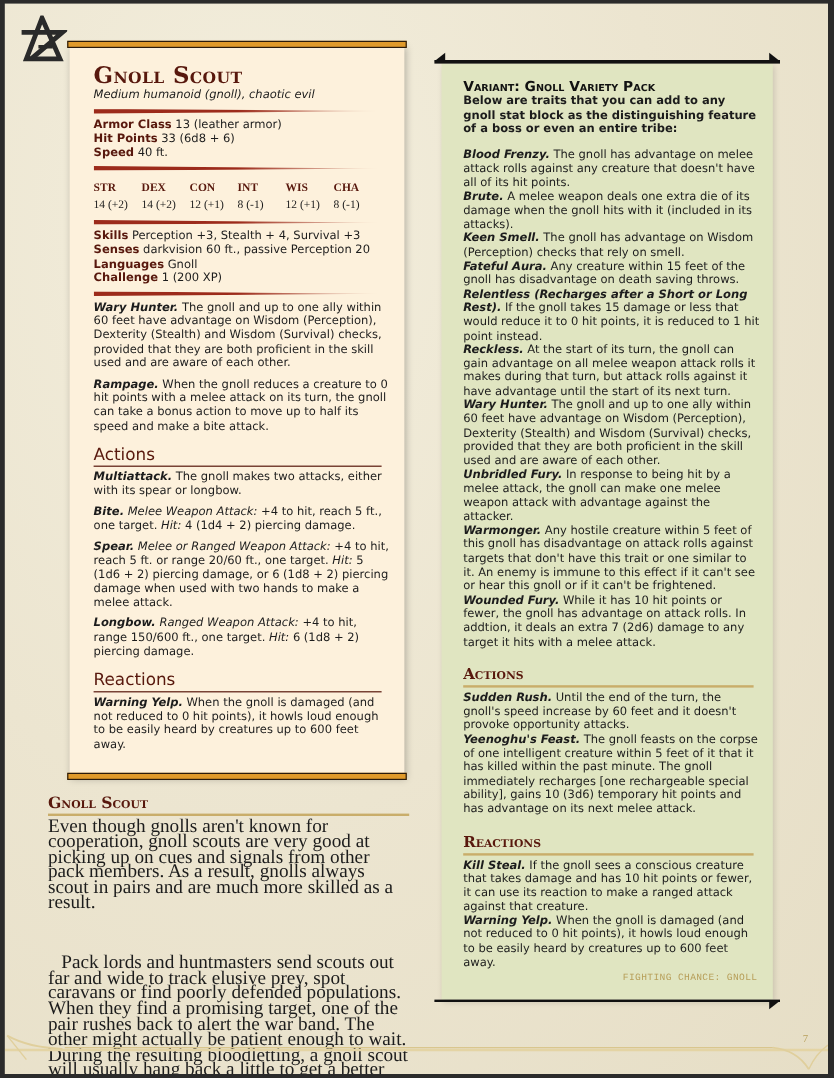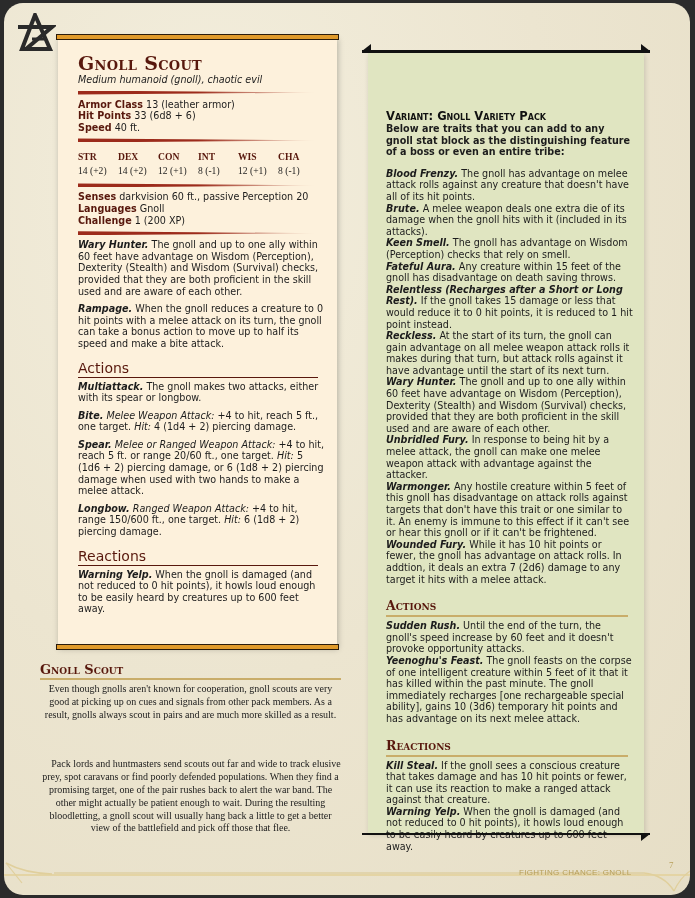--- a/index.html
+++ b/index.html
@@ -6,21 +6,20 @@
     html, body { width: 695px; height: 898px; overflow: hidden; }
     body {
       background: #2b2b2b;
       font-family: "DejaVu Sans", sans-serif;
       position: relative;
     }
     .page {
       position: absolute; left: 4px; top: 3px; width: 686px; height: 892px;
       background: radial-gradient(ellipse at 30% 20%, #f3eedd 0%, #ece5d0 50%, #e6dec6 100%);
       overflow: hidden;
-      border-radius: 19px;
     }
     .logo { position: absolute; left: 10px; top: 10px; width: 42px; height: 42px; }
 
     
     .statblock {
       position: absolute; left: 54px; top: 34px; width: 279px; height: 610px;
       background: #fdf1dc;
       box-shadow: 1px 2px 6px rgba(0,0,0,0.25);
     }
     .bar-top, .bar-bottom {
@@ -55,52 +54,51 @@
     .trait-tight { margin-top: 3px; }
 
     
     .lore { position: absolute; left: 54px; top: 659px; width: 283px; }
     .lore-title {
       font-family: "DejaVu Serif", serif; font-weight: bold; font-variant: small-caps;
       color: #58180d; font-size: 13px; line-height: 15px;
       border-bottom: 2px solid #c9ad6a; padding-bottom: 1px;
     }
     .lore p {
-      font-family: "Liberation Serif", serif; font-size: 10px; line-height: 12.8px; color: #1c1c1c;
+      font-family: "Liberation Serif", serif; font-size: 16px; line-height: 12.8px; color: #1c1c1c;
       margin-left: -18px;
-      text-align: center;
     }
     .lore p.indent { text-indent: 11px; margin-top: 37px; }
 
     
     .variant {
       position: absolute; left: 364px; top: 50px; width: 276px; height: 780px;
       background: #e0e5c1;
       box-shadow: 1px 2px 5px rgba(0,0,0,0.15);
     }
     .v-edge-top, .v-edge-bot {
       position: absolute; left: -6px; right: -6px; height: 2.5px; background: #111;
     }
     .v-edge-top { top: -3px; }
     .v-edge-bot { bottom: -2px; }
     .v-corner { position: absolute; width: 0; height: 0; }
     .v-corner.tl { left: -6px; top: -9px; border-bottom: 7px solid #111; border-left: 9px solid transparent; }
     .v-corner.tr { right: -6px; top: -9px; border-bottom: 7px solid #111; border-right: 9px solid transparent; }
     .v-corner.br { right: -6px; bottom: -8px; border-top: 7px solid #111; border-right: 9px solid transparent; }
     .v-inner { padding: 12px 10px 0 18px; font-size: 9.6px; line-height: 11.6px; color: #1c1c1c; }
-    .v-title { font-weight: bold; font-variant: small-caps; font-size: 11.5px; line-height: 14px; color: #111; margin-top: 44px; }
+    .v-title { font-weight: bold; font-variant: small-caps; font-size: 11.5px; line-height: 14px; color: #111; }
     .v-intro { margin-bottom: 10px; font-weight: bold; }
     .v-trait .tname { font-weight: bold; font-style: italic; }
     .v-section {
       font-family: "DejaVu Serif", serif; font-weight: bold; font-variant: small-caps; color: #58180d;
       font-size: 12.5px; line-height: 14px; border-bottom: 2px solid #c9ad6a; margin-top: 14px; padding-bottom: 2px; margin-bottom: 3px; width: 242px;
     }
 
     .footer-label {
-      position: absolute; left: 515px; top: 865px; font-family: Liberation Sans, sans-serif;
+      position: absolute; left: 515px; top: 808px; font-family: Liberation Mono, monospace;
       font-size: 8px; color: #b79f5a; letter-spacing: 0.3px;
     }
     .page-num { position: absolute; left: 665px; top: 857px; font-family: "Liberation Serif", serif; font-size: 9px; color: #b79f5a; }
     .footer-line { position: absolute; left: 0; top: 0; width: 686px; height: 892px; pointer-events: none; }
   </style>
 </head>
 <body>
 
 <div class="page">
 
@@ -144,20 +142,21 @@
             <div class="ab-name">WIS</div>
             <div class="ab-val">12 (+1)</div>
           </div>
         <div class="ability">
             <div class="ab-name">CHA</div>
             <div class="ab-val">8 (-1)</div>
           </div>
       </div>
       <div class="taper"></div>
 
+      <div class="prop"><b>Skills</b> <span>Perception +3, Stealth + 4, Survival +3</span></div>
       <div class="prop"><b>Senses</b> <span>darkvision 60 ft., passive Perception 20</span></div>
       <div class="prop"><b>Languages</b> <span>Gnoll</span></div>
       <div class="prop"><b>Challenge</b> <span>1 (200 XP)</span></div>
       <div class="taper"></div>
 
       <div class="trait" style="margin-top:2px"><span class="tname">Wary Hunter.</span><span> The gnoll and up to one ally within 60 feet have advantage on Wisdom (Perception), Dexterity (Stealth) and Wisdom (Survival) checks, provided that they are both proficient in the skill used and are aware of each other.</span></div>
       <div class="trait"><span class="tname">Rampage.</span><span> When the gnoll reduces a creature to 0 hit points with a melee attack on its turn, the gnoll can take a bonus action to move up to half its speed and make a bite attack.</span></div>
 
       <div class="sb-section">Actions</div>
       <div class="trait trait-tight"><span class="tname">Multiattack.</span><span> The gnoll makes two attacks, either with its spear or longbow.</span></div>

